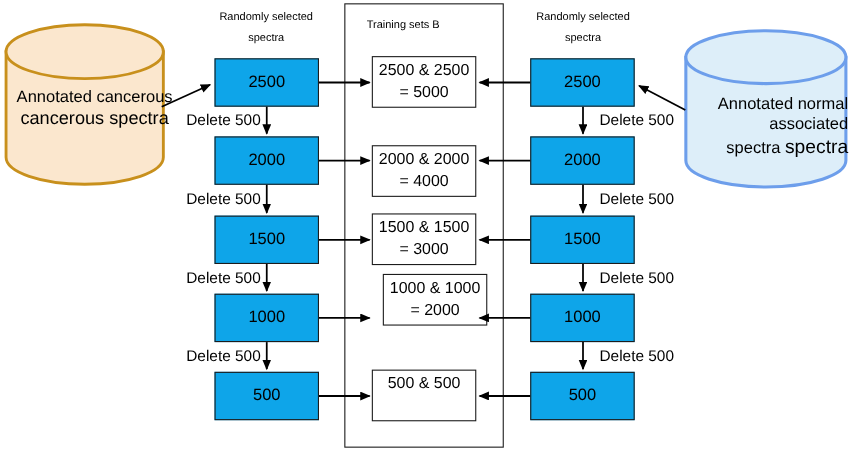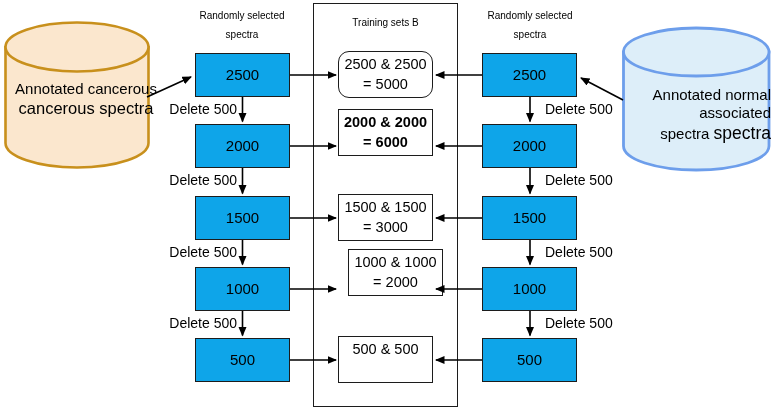--- a/index.html
+++ b/index.html
@@ -53,47 +53,47 @@
   <div class="cyl-label" style="left:621px;top:86px;width:150px;text-align:right;">
     <div>Annotated normal</div>
     <div>associated</div>
     <div class="l3"><span>spectra </span><span class="big2">spectra</span></div>
   </div>
 
   <div class="hdr" style="left:167px;top:6px;width:150px;">
     <div>Randomly selected</div>
     <div>spectra</div>
   </div>
-  <div class="hdr" style="left:313px;top:13px;width:145px;">Training sets B</div>
+  <div class="hdr" style="left:294px;top:13px;width:145px;">Training sets B</div>
   <div class="hdr" style="left:455px;top:6px;width:150px;">
     <div>Randomly selected</div>
     <div>spectra</div>
   </div>
 
   <div class="container-box"></div>
 
   <div class="nbox" style="left:195px;top:53px;">2500</div>
   <div class="nbox" style="left:195px;top:124px;">2000</div>
   <div class="nbox" style="left:195px;top:196px;">1500</div>
   <div class="nbox" style="left:195px;top:267px;">1000</div>
   <div class="nbox" style="left:195px;top:338px;">500</div>
 
   <div class="nbox" style="left:482px;top:53px;">2500</div>
   <div class="nbox" style="left:482px;top:124px;">2000</div>
   <div class="nbox" style="left:482px;top:196px;">1500</div>
   <div class="nbox" style="left:482px;top:267px;">1000</div>
   <div class="nbox" style="left:482px;top:338px;">500</div>
 
-  <div class="cbox" style="top:51px;border-radius:11px;">
+  <div class="cbox" style="top:51px;">
     <div>2500 &amp; 2500</div>
     <div>= 5000</div>
   </div>
-  <div class="cbox" style="top:109px;font-weight:bold;">
+  <div class="cbox" style="top:132px;">
     <div>2000 &amp; 2000</div>
-    <div>= 6000</div>
+    <div>= 4000</div>
   </div>
   <div class="cbox" style="top:194px;">
     <div>1500 &amp; 1500</div>
     <div>= 3000</div>
   </div>
   <div class="cbox" style="top:249px;margin-left:10px;">
     <div>1000 &amp; 1000</div>
     <div>= 2000</div>
   </div>
   <div class="cbox" style="top:336px;">

